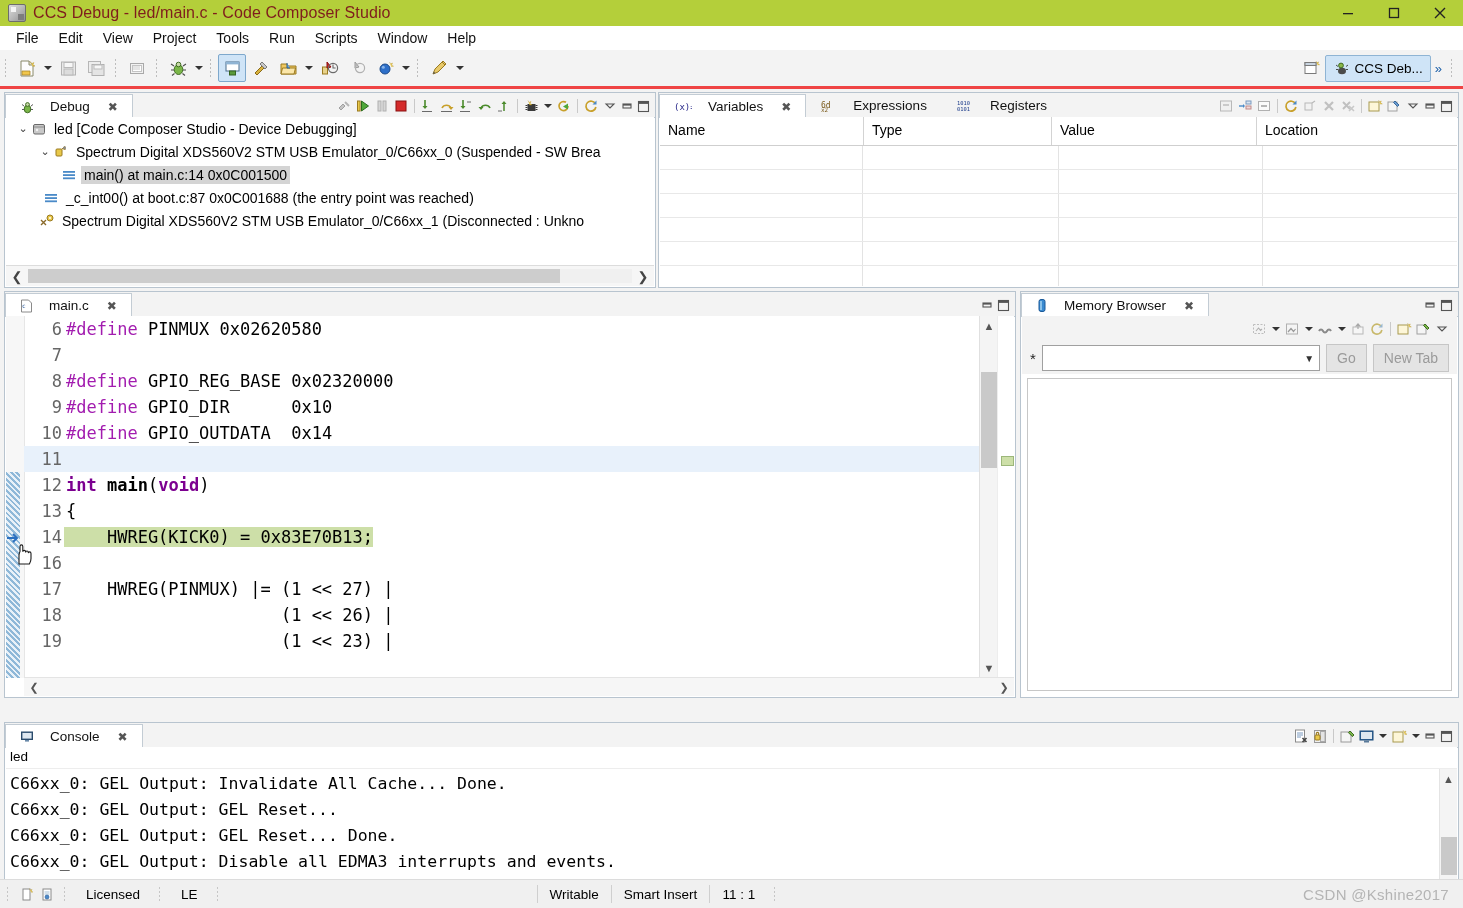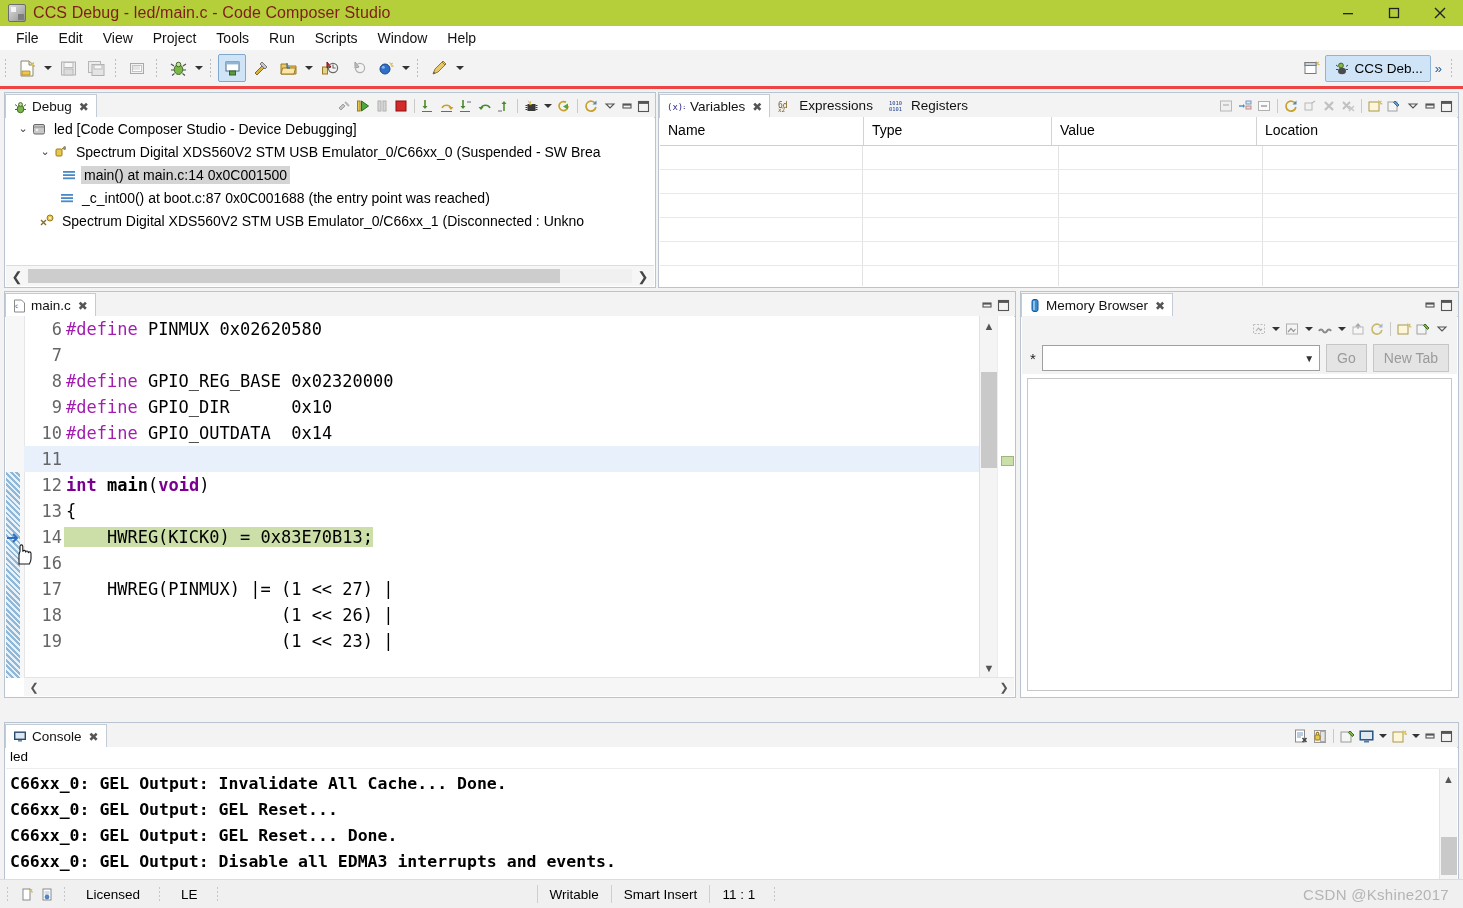--- a/index.html
+++ b/index.html
@@ -41,21 +41,21 @@
   .caret{width:13px;height:26px;display:flex;align-items:center;justify-content:center;}
   .caret i{display:block;width:0;height:0;border-left:4px solid transparent;border-right:4px solid transparent;border-top:4px solid #333;}
   .persp{position:absolute;right:4px;top:3px;display:flex;align-items:center;height:30px;}
   .persp-open{width:26px;height:26px;display:flex;align-items:center;justify-content:center;}
   .persp-btn{display:flex;align-items:center;gap:4px;height:25px;padding:0 7px;background:#cfe4f7;border:1px solid #8fb4d4;border-radius:2px;font-size:13.5px;}
   .persp-more{color:#1c5fa8;font-size:13px;padding:0 4px;}
 
   
   .view{position:absolute;background:#fff;border:1px solid #b8c4cf;box-sizing:border-box;}
   .vtabs{height:24px;background:#f3f3f3;display:flex;align-items:flex-end;position:relative;border-bottom:1px solid #c3ccd4;}
-  .vtab{height:23px;display:flex;align-items:center;gap:5px;padding:0 7px;font-size:13.5px;color:#111;border:1px solid transparent;border-bottom:none;}
+  .vtab{height:23px;display:flex;align-items:center;gap:16px;padding:0 14px;font-size:13.5px;color:#111;border:1px solid transparent;border-bottom:none;}
   .vtab.active{background:#fff;border-color:#c3ccd4;border-top:1px solid #c3ccd4;position:relative;top:1px;}
   .vtab .x{font-size:12px;color:#555;margin-left:2px;}
   .vtools{margin-left:auto;display:flex;align-items:center;gap:1px;padding-right:4px;height:22px;}
   .vt{width:18px;height:18px;display:flex;align-items:center;justify-content:center;}
   .vsep{width:1px;height:14px;background:#c9c9c9;margin:0 3px;}
   .vmin,.vmax{width:15px;height:16px;display:flex;align-items:center;justify-content:center;}
 
   
   svg{display:block;}
 
@@ -112,21 +112,21 @@
   .combo .cval{flex:1;padding-left:4px;font-size:13px;}
   .combo .cbtn{width:20px;display:flex;align-items:center;justify-content:center;color:#333;font-size:10px;}
   .mbtn{height:26px;padding:0 10px;display:flex;align-items:center;justify-content:center;background:#e4e4e4;border:1px solid #c6c6c6;color:#9a9a9a;font-size:14px;}
   .mem-panel{position:absolute;left:6px;top:86px;right:6px;bottom:6px;background:#fff;border:1px solid #c7c7c7;}
 
   
   #console-view{left:4px;top:701px;width:1455px;height:177px;margin-top:21px;}
   .con-sub{position:absolute;left:1px;top:24px;right:1px;height:22px;background:#fff;font-size:13.5px;padding:2px 4px;box-sizing:border-box;border-bottom:1px solid #ededed;}
   .con-body{position:absolute;left:1px;top:46px;right:18px;bottom:1px;background:#fff;overflow:hidden;
      font-family:"DejaVu Sans Mono","Liberation Mono",monospace;font-size:16.5px;padding:2px 4px;box-sizing:border-box;}
-  .con-line{height:26px;line-height:26px;white-space:pre;font-weight:bold;}
+  .con-line{height:26px;line-height:26px;white-space:pre;}
   .con-scroll{position:absolute;right:1px;top:46px;bottom:1px;width:17px;background:#f4f4f4;border-left:1px solid #e4e4e4;}
 
   
   .statusbar{position:absolute;left:0;bottom:0;width:1463px;height:28px;background:#f0f0f0;border-top:1px solid #dcdcdc;display:flex;align-items:center;font-size:13.5px;}
   .sb-icon{width:20px;display:flex;align-items:center;justify-content:center;}
   .sb-sep{width:7px;height:18px;margin:0 5px;
      background-image:radial-gradient(circle,#c6c6c6 1px,transparent 1px);
      background-size:3px 4px;background-position:1px 1px;background-repeat:repeat-y;}
   .sb-cell{padding:0 12px;}
   .sb-div{width:1px;height:18px;background:#cfcfcf;}
@@ -460,21 +460,21 @@
       <div class="trow" style="padding-left:54px">
         <span class="ticon">
           <svg width="16" height="16" viewBox="0 0 16 16">
               <rect x="2" y="4" width="12" height="1.8" fill="#4a8ac8"></rect>
               <rect x="2" y="7.2" width="12" height="1.8" fill="#4a8ac8"></rect>
               <rect x="2" y="10.4" width="12" height="1.8" fill="#4a8ac8"></rect>
             </svg>
         </span>
         <span class="tlabel sel">main() at main.c:14 0x0C001500</span>
       </div>
-      <div class="trow" style="padding-left:52px">
+      <div class="trow" style="padding-left:36px">
         <span class="ticon">
           <svg width="16" height="16" viewBox="0 0 16 16">
               <rect x="2" y="4" width="12" height="1.8" fill="#4a8ac8"></rect>
               <rect x="2" y="7.2" width="12" height="1.8" fill="#4a8ac8"></rect>
               <rect x="2" y="10.4" width="12" height="1.8" fill="#4a8ac8"></rect>
             </svg>
         </span>
         <span class="tlabel">_c_int00() at boot.c:87 0x0C001688  (the entry point was reached)</span>
       </div>
       <div class="trow" style="padding-left:32px">

